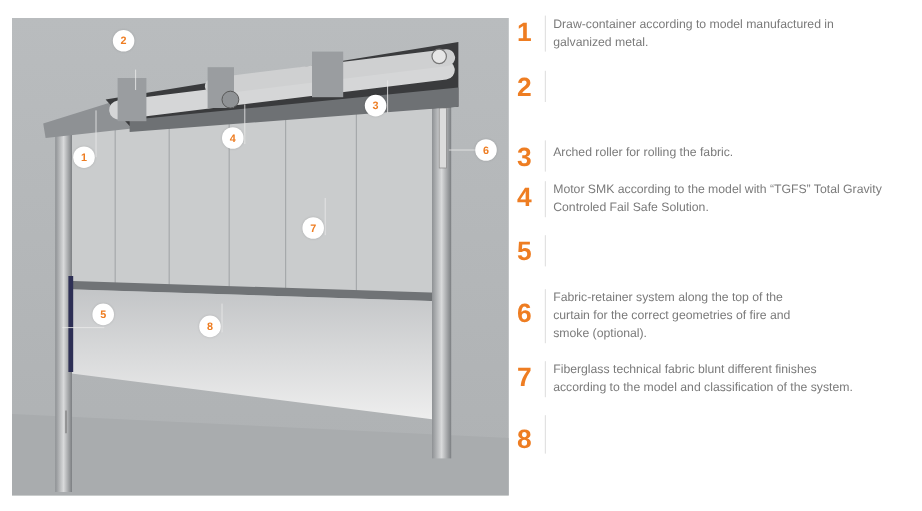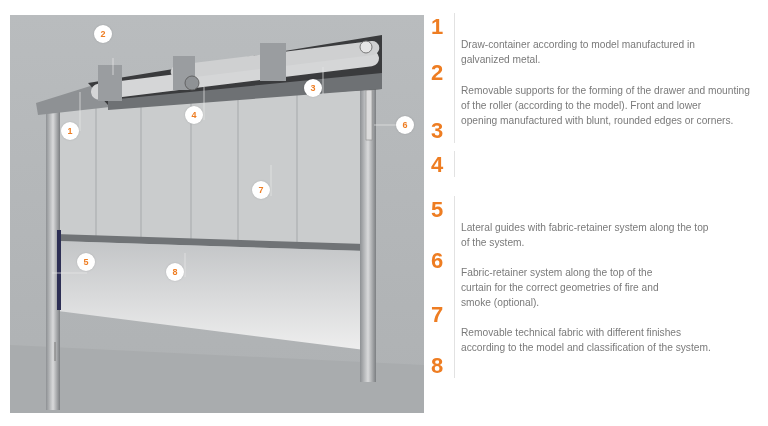--- a/index.html
+++ b/index.html
@@ -4,21 +4,21 @@
 <style>
   html, body { margin:0; padding:0; background:#ffffff; }
   body { width:768px; height:426px; position:relative; overflow:hidden; font-family:"Liberation Sans", sans-serif; }
   .photo { position:absolute; left:10px; top:15px; width:414px; height:398px; background:linear-gradient(180deg,#b9bcbe 0%,#b3b6b8 55%,#aeb1b3 100%); overflow:hidden; }
   .photo svg { position:absolute; left:0; top:0; }
   .marker { position:absolute; width:18px; height:18px; border-radius:50%; background:#ffffff; color:#ee7d22; font-size:9px; font-weight:bold; display:flex; align-items:center; justify-content:center; box-shadow:0 0 2px rgba(0,0,0,0.15); }
   .legend { position:absolute; left:424px; top:0; width:344px; height:426px; }
   .item { position:absolute; left:0; display:flex; align-items:flex-start; }
   .num { width:22px; text-align:center; color:#ee7d22; font-size:22px; font-weight:bold; line-height:24px; margin-top:2px; margin-left:2px; }
   .bar { width:1px; background:#e2e2e2; margin-left:6px; margin-right:6px; align-self:stretch; }
-  .txt { color:#7a7a7a; font-size:10.2px; line-height:15px; white-space:pre-line;margin-top:24px; }
+  .txt { color:#7a7a7a; font-size:10.2px; line-height:15px; white-space:pre-line; }
 </style>
 </head>
 <body>
 
 <div class="photo">
   <svg width="414" height="398" viewBox="0 0 414 398">
     <defs>
       <linearGradient id="curtainLower" x1="0" y1="0" x2="0" y2="1">
         <stop offset="0" stop-color="#c3c5c7"></stop>
         <stop offset="1" stop-color="#eeeeee"></stop>
@@ -91,48 +91,46 @@
 <div class="legend">
   <div class="item" style="top:13px;">
     <div class="num">1</div>
     <div class="bar"></div>
     <div class="txt">Draw-container according to model manufactured in
 galvanized metal.</div>
   </div>
   <div class="item" style="top:59px;">
     <div class="num">2</div>
     <div class="bar"></div>
-    <div class="txt">Removable supports for the forming of the drawer and mounting
-of the roller (according to the model). Front and lower
-opening manufactured with blunt, rounded edges or corners.</div>
   </div>
   <div class="item" style="top:117px;">
     <div class="num">3</div>
     <div class="bar"></div>
+    <div class="txt" style="margin-top:3px;">Arched roller for rolling the fabric.</div>
   </div>
   <div class="item" style="top:151px;">
     <div class="num">4</div>
     <div class="bar"></div>
+    <div class="txt">Motor SMK according to the model with “TGFS” Total Gravity
+Controled Fail Safe Solution.</div>
   </div>
   <div class="item" style="top:196px;">
     <div class="num">5</div>
     <div class="bar"></div>
-    <div class="txt">Lateral guides with fabric-retainer system along the top
-of the system.</div>
   </div>
   <div class="item" style="top:241px;">
     <div class="num" style="margin-top:8px;">6</div>
     <div class="bar"></div>
     <div class="txt">Fabric-retainer system along the top of the
 curtain for the correct geometries of fire and
 smoke (optional).</div>
   </div>
   <div class="item" style="top:301px;">
     <div class="num">7</div>
     <div class="bar"></div>
-    <div class="txt">Removable technical fabric with different finishes
+    <div class="txt">Fiberglass technical fabric blunt different finishes
 according to the model and classification of the system.</div>
   </div>
   <div class="item" style="top:346px;">
     <div class="num" style="margin-top:8px;">8</div>
     <div class="bar"></div>
   </div>
 </div>
 
 </body></html>

